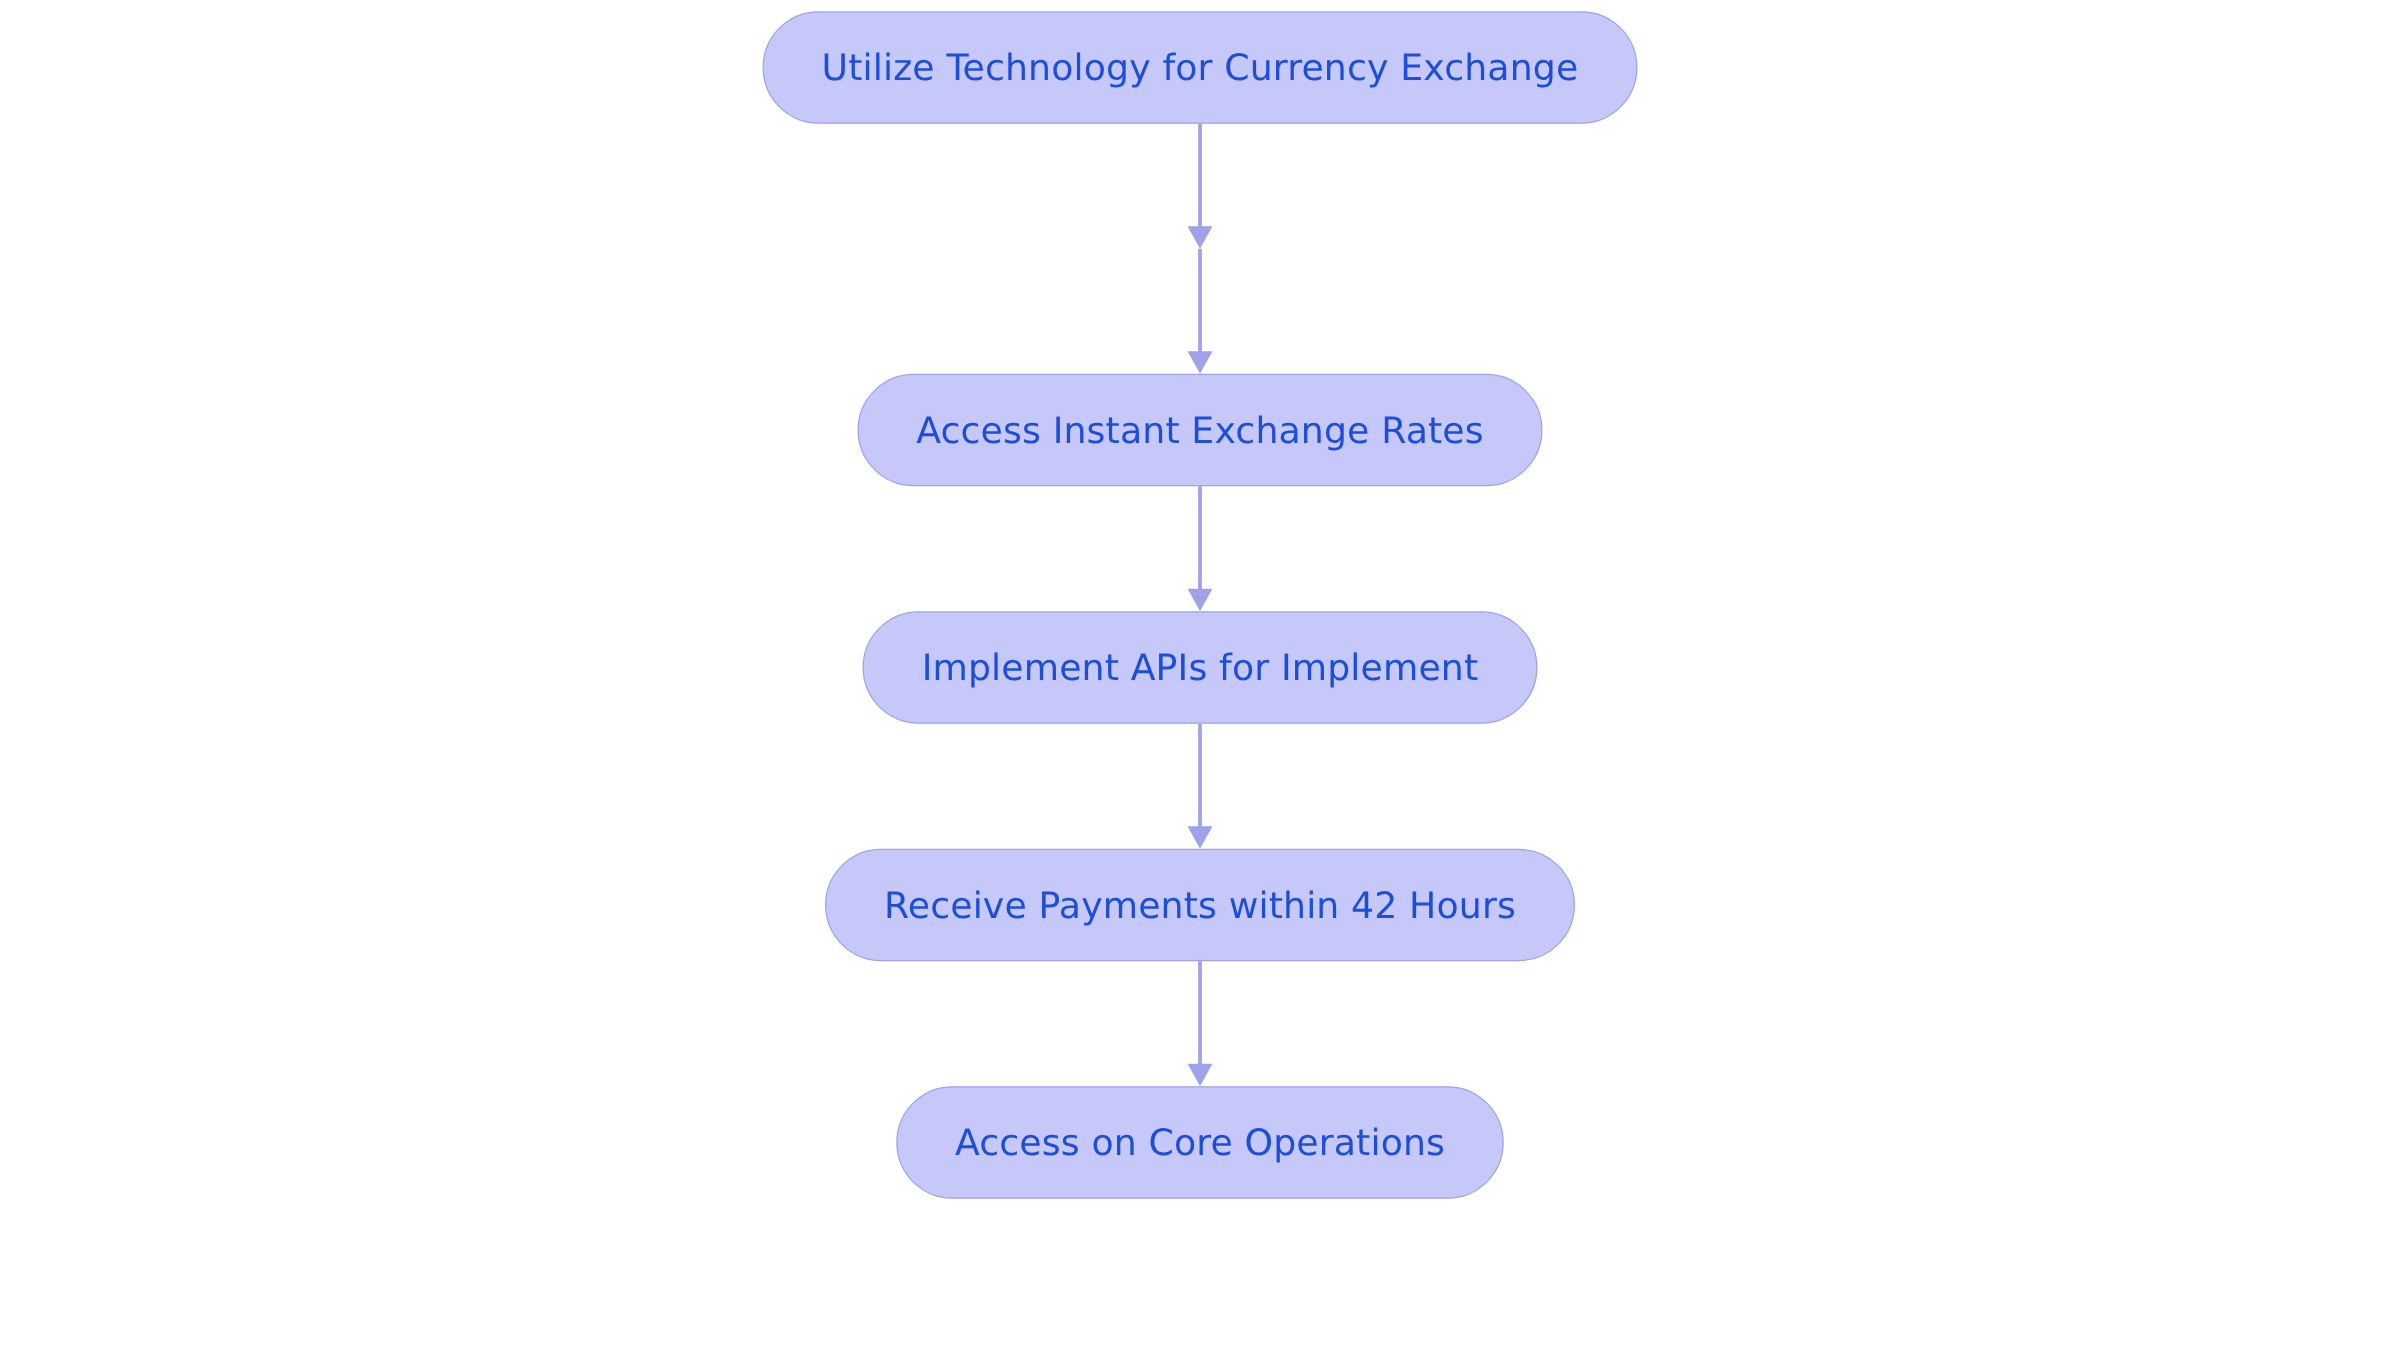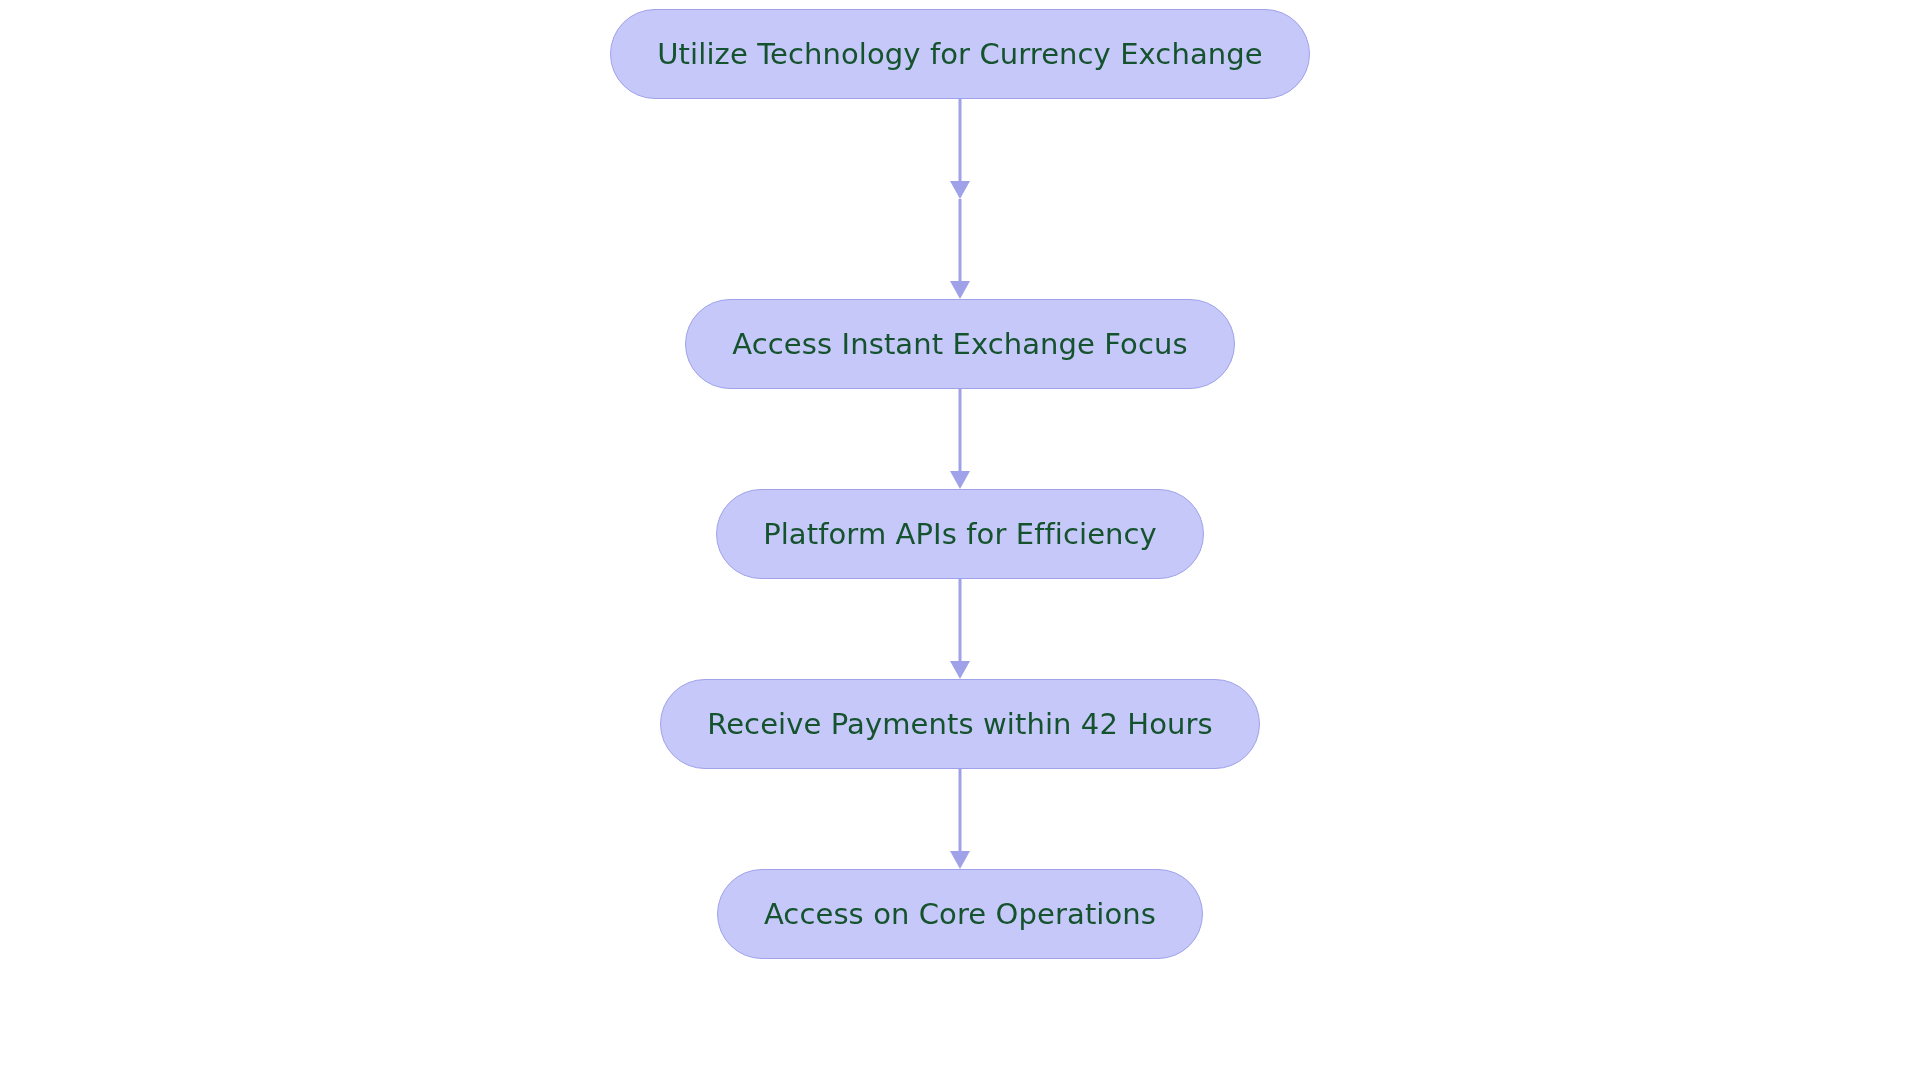--- a/index.html
+++ b/index.html
@@ -40,21 +40,21 @@
     background: #c6c8fa;
     border: 1.4px solid #9fa2e8;
     display: flex;
     align-items: center;
     justify-content: center;
     padding: 0 46px;
     flex: 0 0 auto;
   }
 
   .node-label {
-    color: #14532d;
+    color: #1d4ed8;
     font-size: 29px;
     font-weight: 400;
     line-height: 1;
     white-space: nowrap;
     letter-spacing: 0.1px;
   }
 
   .connector {
     flex: 0 0 auto;
     width: 26px;
@@ -108,30 +108,30 @@
       <div class="connector-head"></div>
     </div>
 
 
     <div class="connector">
       <div class="connector-line"></div>
       <div class="connector-head"></div>
     </div>
 
     <div class="node">
-      <span class="node-label">Access Instant Exchange Focus</span>
+      <span class="node-label">Access Instant Exchange Rates</span>
     </div>
 
     <div class="connector">
       <div class="connector-line"></div>
       <div class="connector-head"></div>
     </div>
 
     <div class="node">
-      <span class="node-label">Platform APIs for Efficiency</span>
+      <span class="node-label">Implement APIs for Implement</span>
     </div>
 
     <div class="connector">
       <div class="connector-line"></div>
       <div class="connector-head"></div>
     </div>
 
     <div class="node">
       <span class="node-label">Receive Payments within 42 Hours</span>
     </div>

